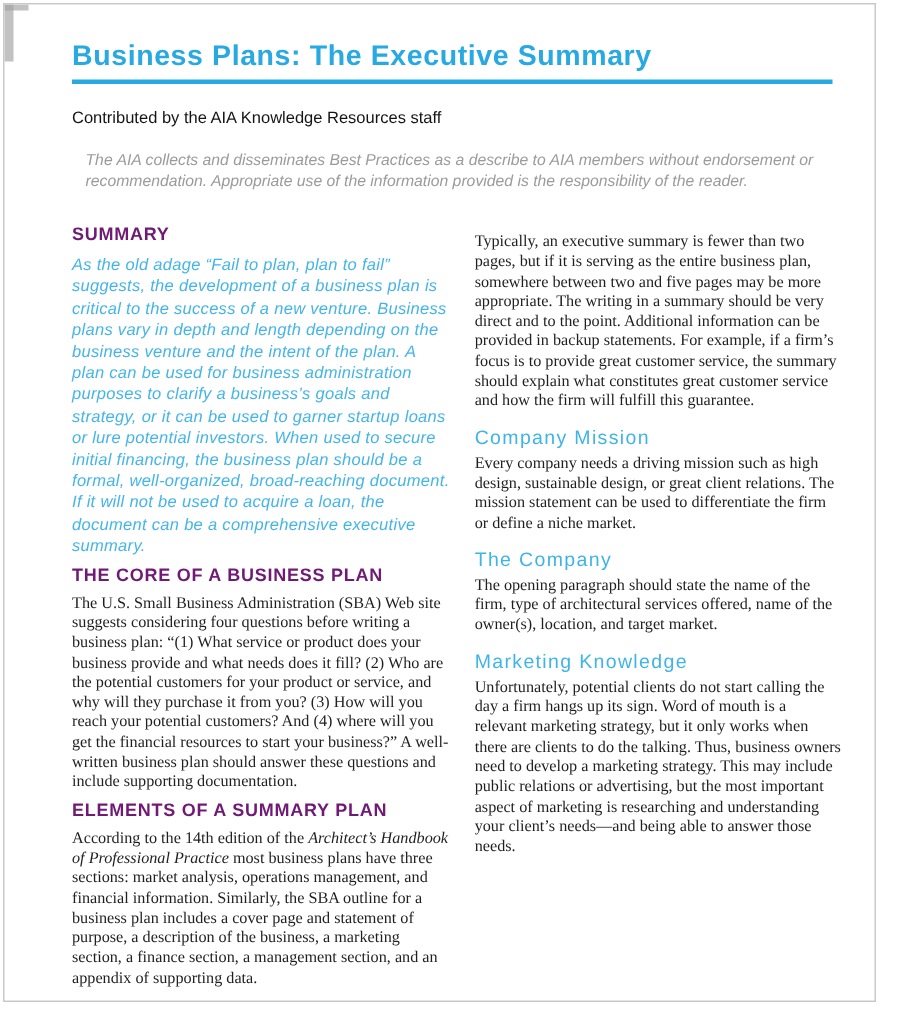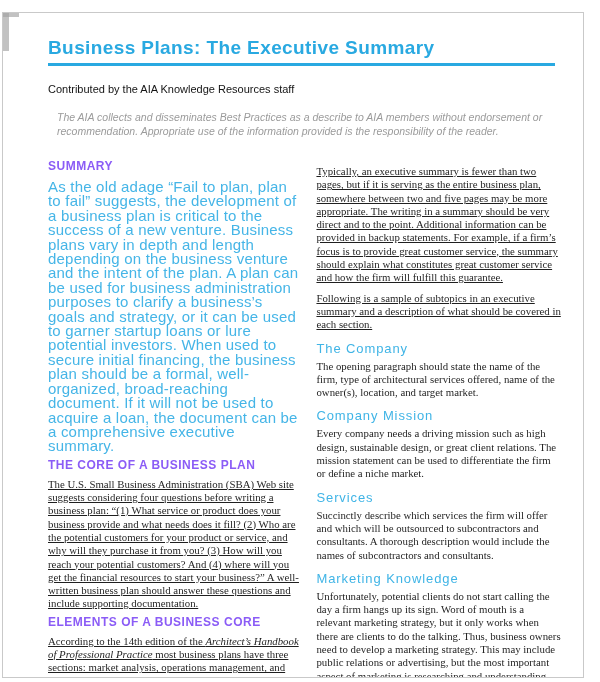--- a/index.html
+++ b/index.html
@@ -1,21 +1,21 @@
 <!DOCTYPE html>
 <html><head>
 <meta charset="utf-8">
 <style>
   * { margin: 0; padding: 0; box-sizing: border-box; }
   html, body { width: 600px; height: 682px; background: #ffffff; }
   body { position: relative; font-family: "Liberation Sans", sans-serif; overflow: hidden; }
 
   .page {
     position: absolute;
-    left: 2px; top: 12px;
+    left: 2px; top: 2px;
     width: 582px; height: 666px;
     background: #ffffff;
     border: 1px solid #c9c9c9;
     overflow: hidden;
   }
 
   
   .corner-smudge-v { position: absolute; left: 0; top: 0; width: 6px; height: 38px; background: #a2a2a2; opacity: .65; }
   .corner-smudge-h { position: absolute; left: 0; top: 0; width: 16px; height: 4px; background: #a2a2a2; opacity: .65; }
 
@@ -52,36 +52,36 @@
     gap: 16px;
     margin-top: 21px;
   }
   .col-left  { width: 256px; }
   .col-right { width: 248px; }
 
   .caps-heading {
     font-size: 12px;
     font-weight: bold;
     letter-spacing: 0.5px;
-    color: #8b5cf6;
+    color: #701a75;
   }
   .summary-body {
     margin-top: 7px;
-    font-size: 15px;
+    font-size: 11px;
+    font-style: italic;
     letter-spacing: 0.2px;
     line-height: 14.4px;
     color: #45b5e7;
   }
   .serif-body {
     margin-top: 6px;
     font-family: "Liberation Serif", serif;
     font-size: 10.8px;
     line-height: 13.3px;
     color: #1f1f1f;
-    text-decoration: underline;
   }
   .serif-body + .serif-body { margin-top: 7px; }
   .section { margin-top: 4px; }
   .section-first { margin-top: 0; }
 
   .sub-heading {
     margin-top: 9px;
     font-size: 13px;
     letter-spacing: 0.9px;
     color: #3fb4e6;
@@ -117,48 +117,43 @@
           <div class="caps-heading">SUMMARY</div>
           <div class="summary-body">As the old adage “Fail to plan, plan to fail” suggests, the development of a business plan is critical to the success of a new venture. Business plans vary in depth and length depending on the business venture and the intent of the plan. A plan can be used for business administration purposes to clarify a business’s goals and strategy, or it can be used to garner startup loans or lure potential investors. When used to secure initial financing, the business plan should be a formal, well-organized, broad-reaching document. If it will not be used to acquire a loan, the document can be a comprehensive executive summary.</div>
         </div>
 
         <div class="section">
           <div class="caps-heading">THE CORE OF A BUSINESS PLAN</div>
           <div class="serif-body">The U.S. Small Business Administration (SBA) Web site suggests considering four questions before writing a business plan: “(1) What service or product does your business provide and what needs does it fill? (2) Who are the potential customers for your product or service, and why will they purchase it from you? (3) How will you reach your potential customers? And (4) where will you get the financial resources to start your business?” A well-written business plan should answer these questions and include supporting documentation.</div>
         </div>
 
         <div class="section">
-          <div class="caps-heading">ELEMENTS OF A BUSINESS CORE</div>
+          <div class="caps-heading">ELEMENTS OF A SUMMARY PLAN</div>
           <div class="serif-body"><span>According to the 14th edition of the </span><span class="book-title">Architect’s Handbook of Professional Practice</span><span> most business plans have three sections: market analysis, operations management, and financial information. Similarly, the SBA outline for a business plan includes a cover page and statement of purpose, a description of the business, a marketing section, a finance section, a management section, and an appendix of supporting data.</span></div>
 
         </div>
 
       </div>
 
       <div class="col-right">
 
         <div class="section section-first">
           <div class="serif-body">Typically, an executive summary is fewer than two pages, but if it is serving as the entire business plan, somewhere between two and five pages may be more appropriate. The writing in a summary should be very direct and to the point. Additional information can be provided in backup statements. For example, if a firm’s focus is to provide great customer service, the summary should explain what constitutes great customer service and how the firm will fulfill this guarantee.</div>
-          <div class="serif-body">Following is a sample of subtopics in an executive summary and a description of what should be covered in each section.</div>
-        </div>
-
-        <div>
-          <div class="sub-heading">The Company</div>
-          <div class="sub-body">The opening paragraph should state the name of the firm, type of architectural services offered, name of the owner(s), location, and target market.</div>
         </div>
 
         <div>
           <div class="sub-heading">Company Mission</div>
           <div class="sub-body">Every company needs a driving mission such as high design, sustainable design, or great client relations. The mission statement can be used to differentiate the firm or define a niche market.</div>
         </div>
 
         <div>
-          <div class="sub-heading">Services</div>
-          <div class="sub-body">Succinctly describe which services the firm will offer and which will be outsourced to subcontractors and consultants. A thorough description would include the names of subcontractors and consultants.</div>
+          <div class="sub-heading">The Company</div>
+          <div class="sub-body">The opening paragraph should state the name of the firm, type of architectural services offered, name of the owner(s), location, and target market.</div>
         </div>
+
 
         <div>
           <div class="sub-heading">Marketing Knowledge</div>
           <div class="sub-body">Unfortunately, potential clients do not start calling the day a firm hangs up its sign. Word of mouth is a relevant marketing strategy, but it only works when there are clients to do the talking. Thus, business owners need to develop a marketing strategy. This may include public relations or advertising, but the most important aspect of marketing is researching and understanding your client’s needs—and being able to answer those needs.</div>
         </div>
 
       </div>
     </div>
   </div>
 </div>

